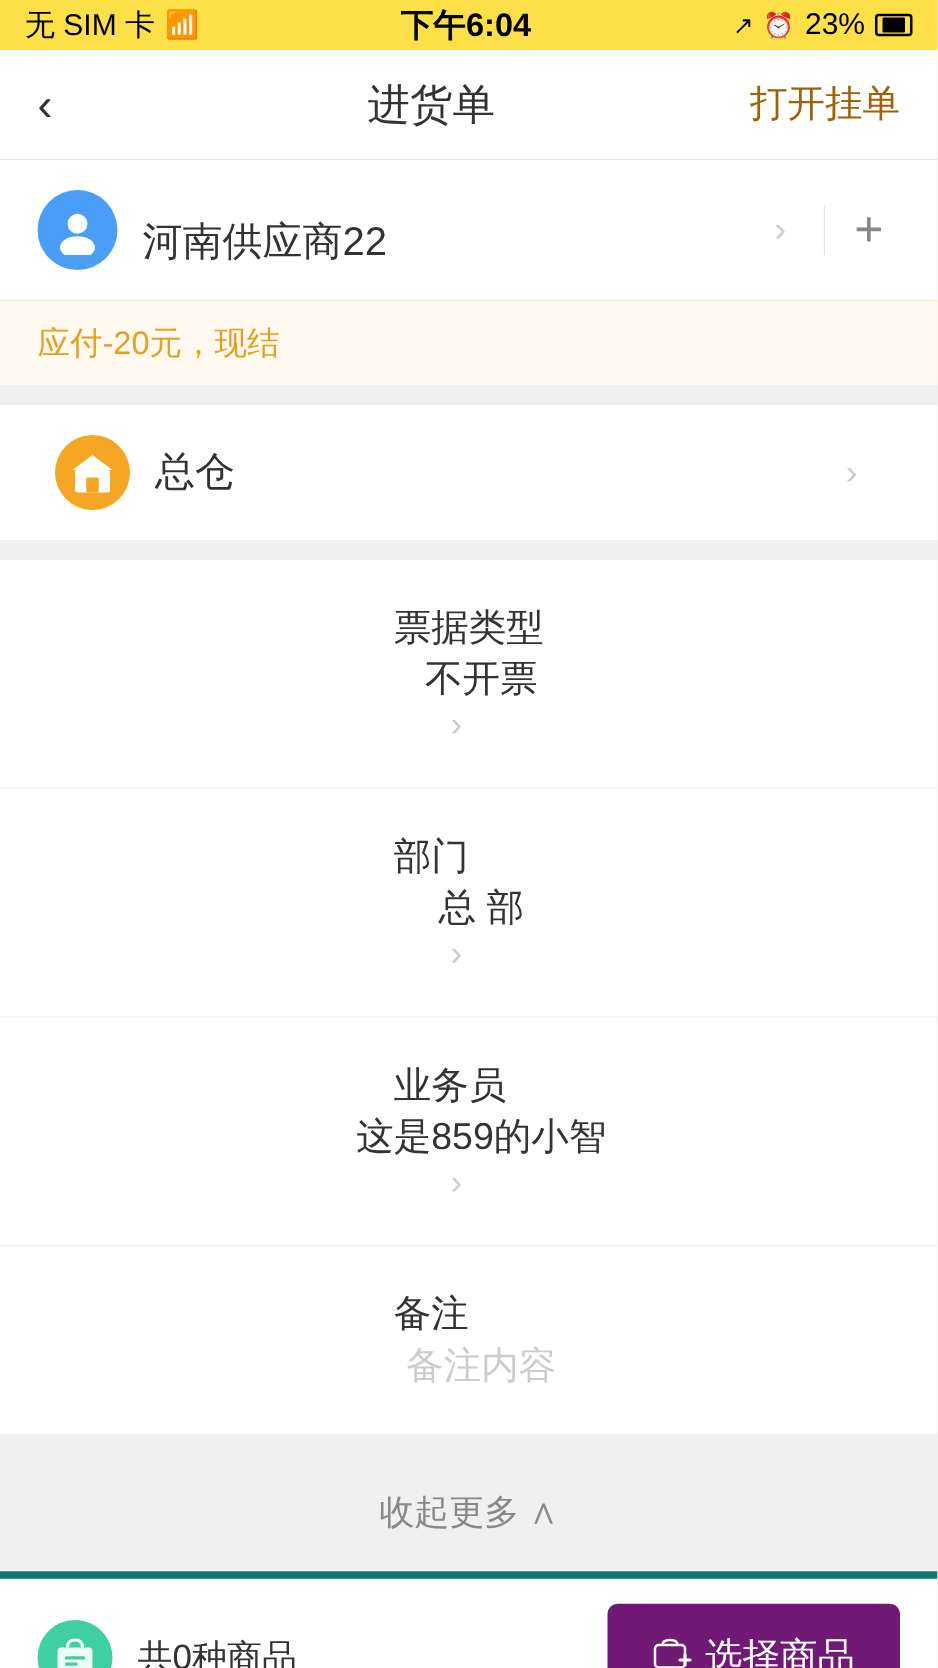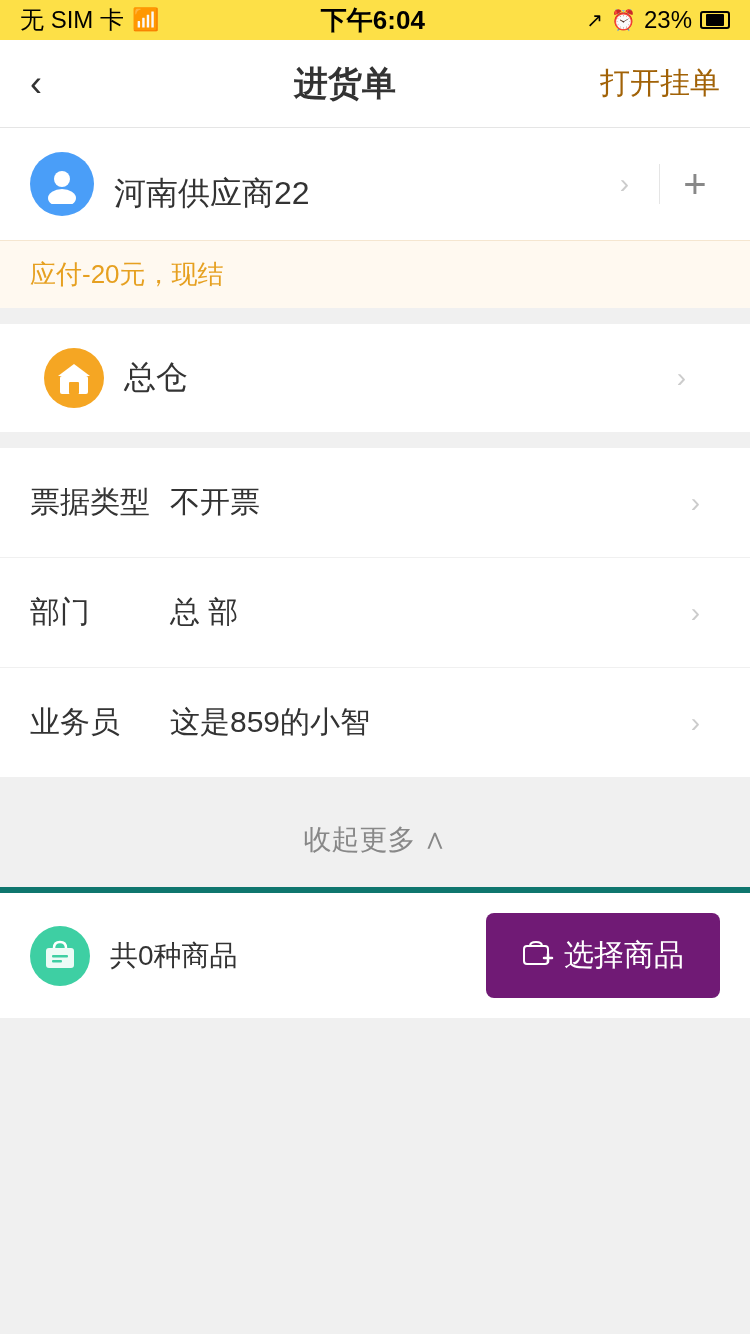--- a/index.html
+++ b/index.html
@@ -41,21 +41,21 @@
       border-bottom: 1px solid #e5e5e5;
     }
     .nav-back {
       font-size: 36px;
       color: #333;
       cursor: pointer;
       width: 60px;
     }
     .nav-title {
       font-size: 34px;
-      font-weight: 700;
+      font-weight: 400;
       color: #333;
     }
     .nav-action {
       font-size: 30px;
       color: #a16207;
       cursor: pointer;
     }
 
     
     .content {
@@ -150,20 +150,21 @@
     
     .form-section {
       background: #fff;
       margin-bottom: 16px;
     }
     .form-row {
       display: flex;
       align-items: center;
       padding: 34px 30px;
       border-bottom: 1px solid #f0f0f0;
+      flex-direction: column;
     }
     .form-row:last-child {
       border-bottom: none;
     }
     .form-label {
       font-size: 30px;
       color: #333;
       width: 120px;
       flex-shrink: 0;
     }
@@ -303,20 +304,24 @@
       <span class="form-value">总 部</span>
       <span class="chevron-right">›</span>
     </div>
 
     <div class="form-row">
       <span class="form-label">业务员</span>
       <span class="form-value">这是859的小智</span>
       <span class="chevron-right">›</span>
     </div>
 
+    <div class="form-row">
+      <span class="form-label">备注</span>
+      <span class="form-value form-placeholder">备注内容</span>
+    </div>
 
   </div>
 
   <div class="collapse-row">收起更多 ∧</div>
 
   <div class="bottom-bar">
     <div class="goods-icon">
       <svg width="36" height="36" viewBox="0 0 36 36" fill="none">
         <rect x="4" y="10" width="28" height="20" rx="3" fill="#fff" opacity="0.9"></rect>
         <path d="M12 10 Q12 4 18 4 Q24 4 24 10" stroke="#fff" stroke-width="2.5" fill="none"></path>

